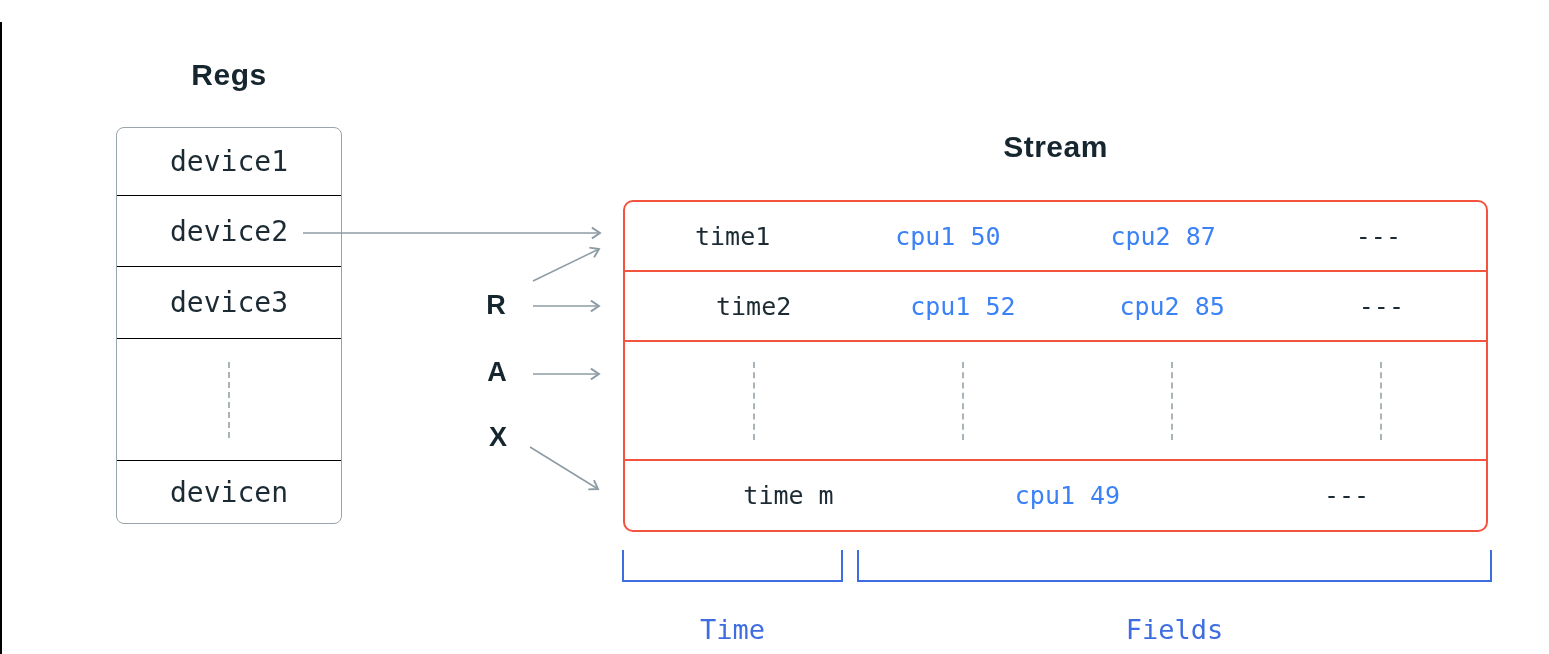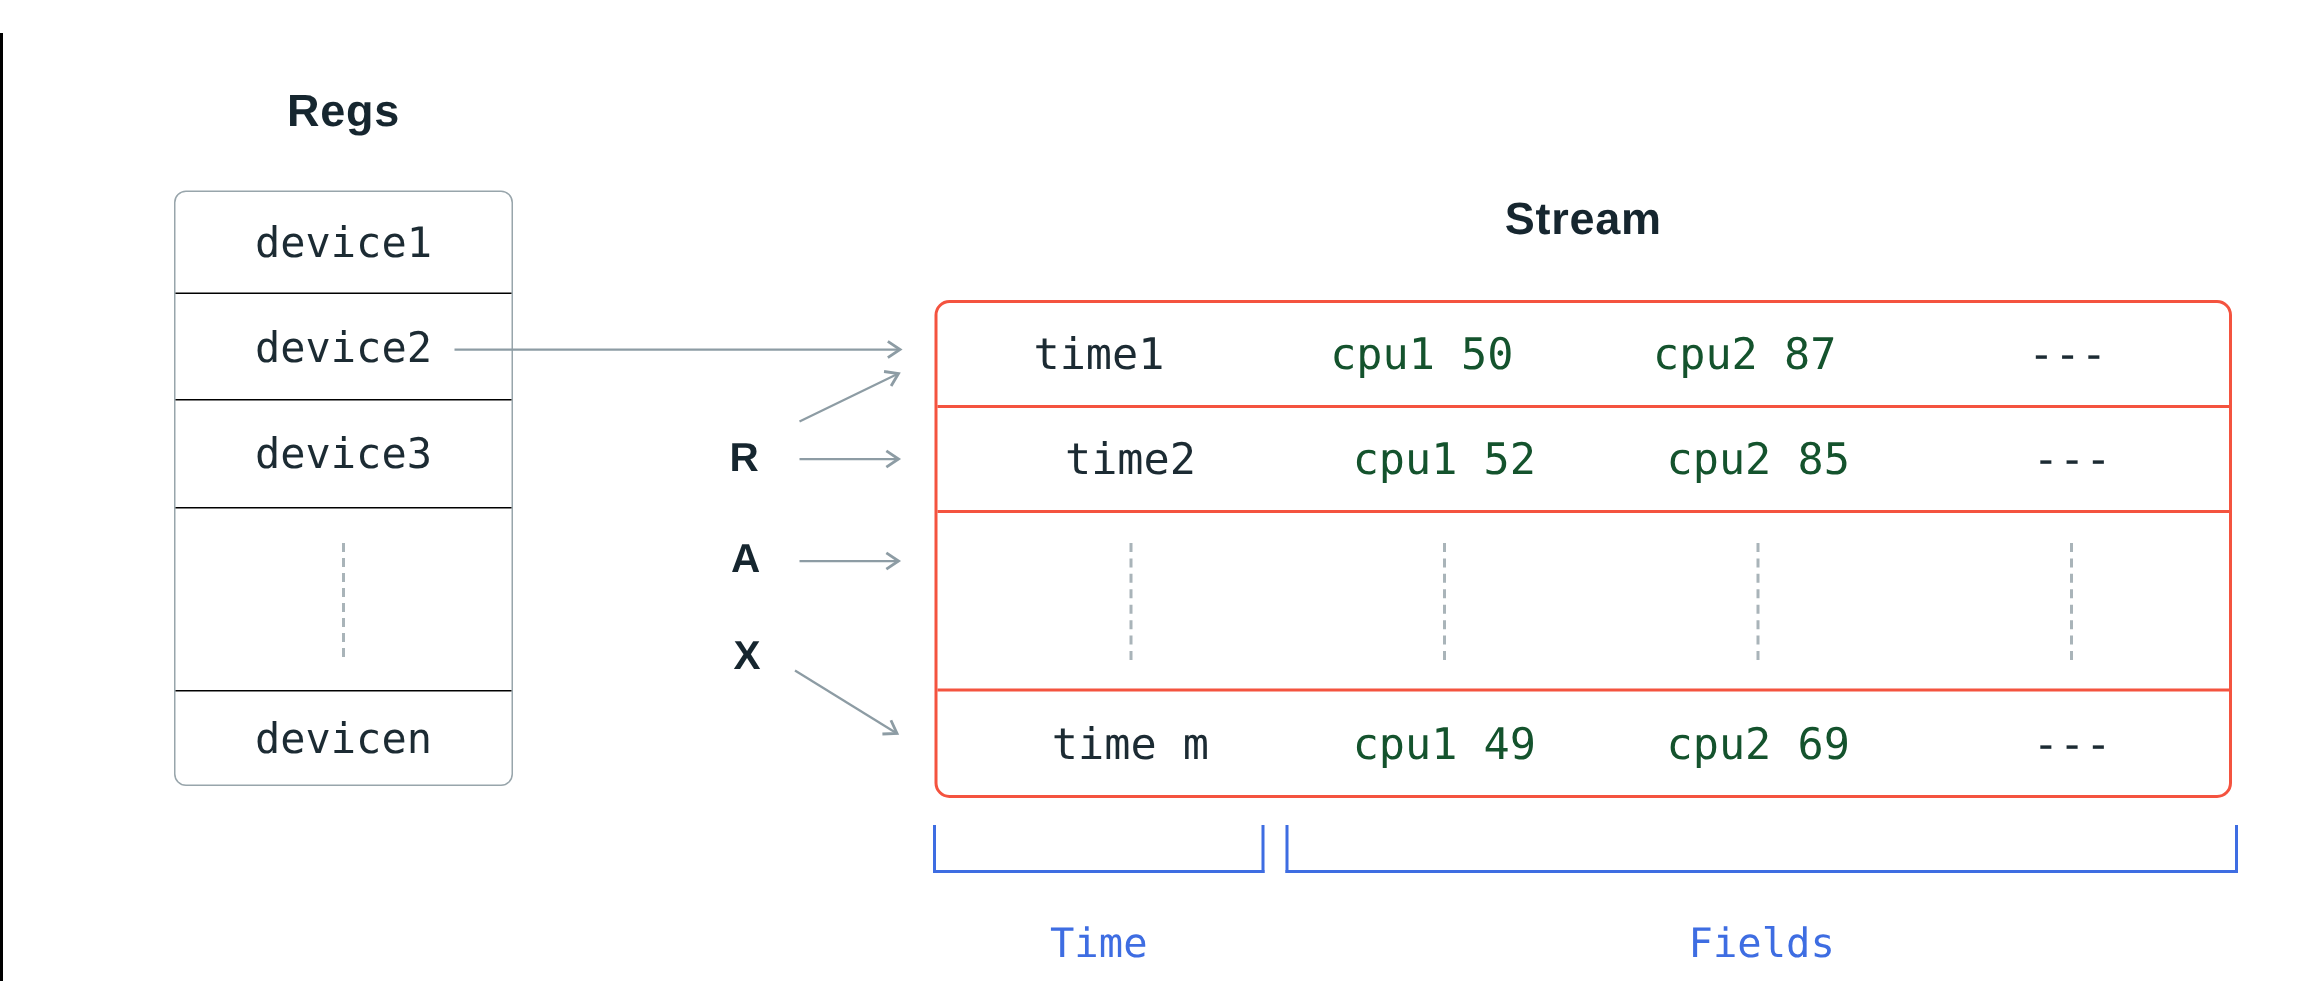--- a/index.html
+++ b/index.html
@@ -90,24 +90,24 @@
     display: flex; align-items: center;
   }
   .s-row + .s-row { border-top: 2px solid #f4533f; padding-left: 24px; }
   .s-row.s1 { height: 68px; }
   .s-row.s2 { height: 70px; }
   .s-row.sell { height: 119px; }
   .s-row.sm { flex: 1; }
   .cell {
     flex: 1 1 0;
     text-align: center;
-    font-size: 29px;
+    font-size: 25px;
   }
   .cell.dark { color: #1c2b33; }
-  .cell.blue { color: #14532d; }
+  .cell.blue { color: #3b82f6; }
   .ecell { flex: 1 1 0; display: flex; justify-content: center; }
   .ecell .vdots { height: 78px; }
 
   
   .bracket {
     position: absolute; top: 528px; height: 32px;
     box-sizing: border-box;
     border-left: 2px solid #3e6de2;
     border-right: 2px solid #3e6de2;
     border-bottom: 2px solid #3e6de2;
@@ -192,21 +192,20 @@
       <span class="ecell">
           <span class="vdots"></span>
         </span>
       <span class="ecell">
           <span class="vdots"></span>
         </span>
     </div>
     <div class="s-row sm">
       <span class="cell dark">time m</span>
       <span class="cell blue">cpu1 49</span>
-      <span class="cell blue">cpu2 69</span>
       <span class="cell dark">---</span>
     </div>
   </div>
 
   <div class="bracket time-bracket"></div>
   <div class="bracket fields-bracket"></div>
   <div class="b-label time-label">Time</div>
   <div class="b-label fields-label">Fields</div>
 
 </div>

